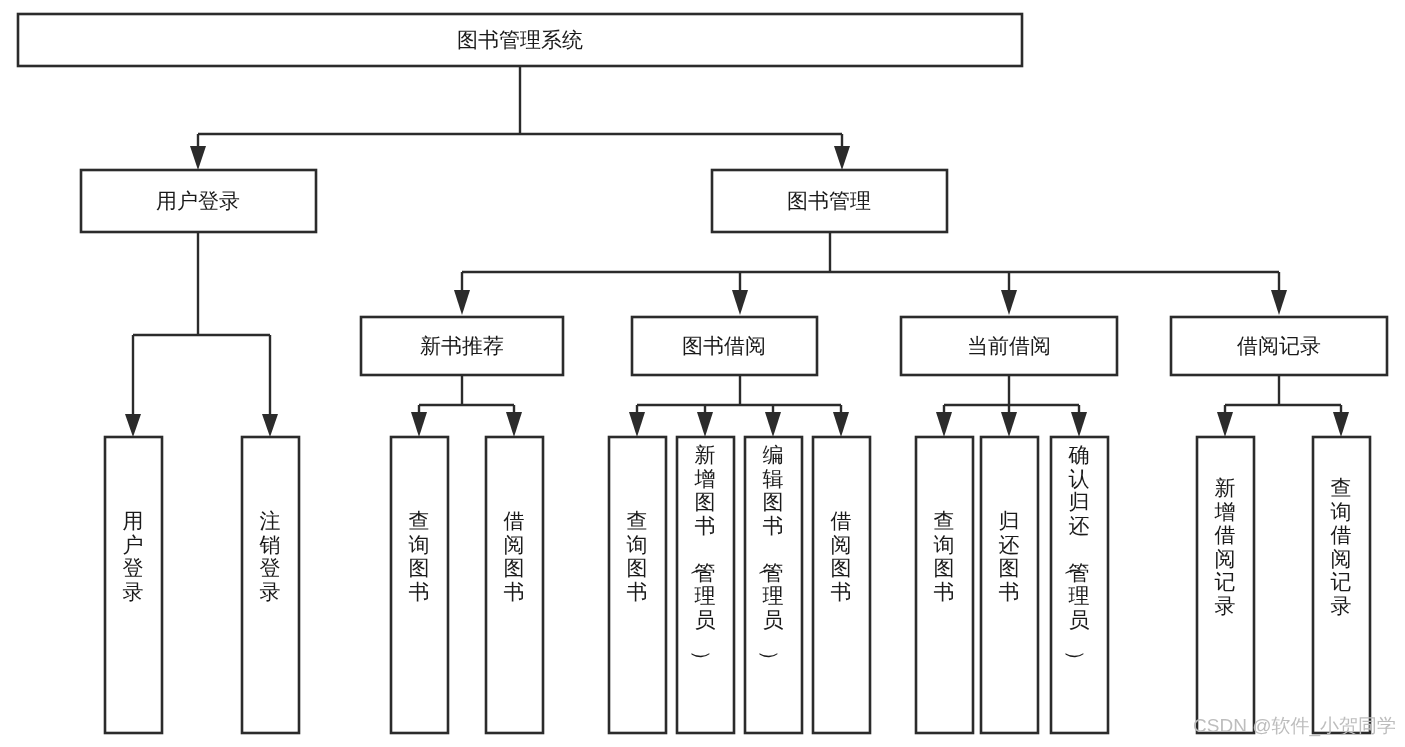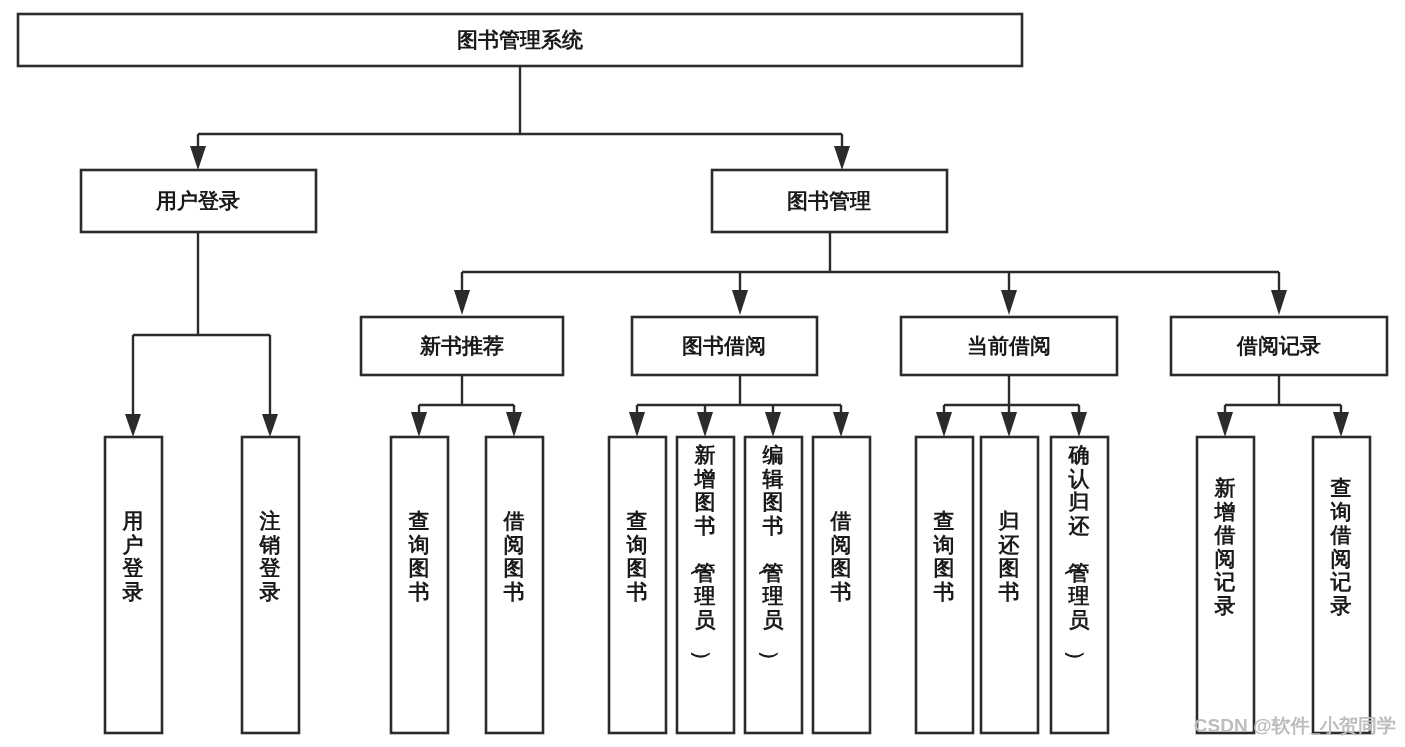--- a/index.html
+++ b/index.html
@@ -13,21 +13,20 @@
     font-family: "Liberation Sans", "DejaVu Sans", sans-serif;
     overflow: hidden;
     position: relative;
   }
   #diagram-root {
     position: absolute;
     left: 0;
     top: 0;
     width: 1405px;
     height: 747px;
-    font-weight: bold;
   }
   svg.diagram {
     display: block;
     width: 1405px;
     height: 747px;
     background: #ffffff;
   }
   .node-box {
     fill: #ffffff;
     stroke: #2b2b2b;

